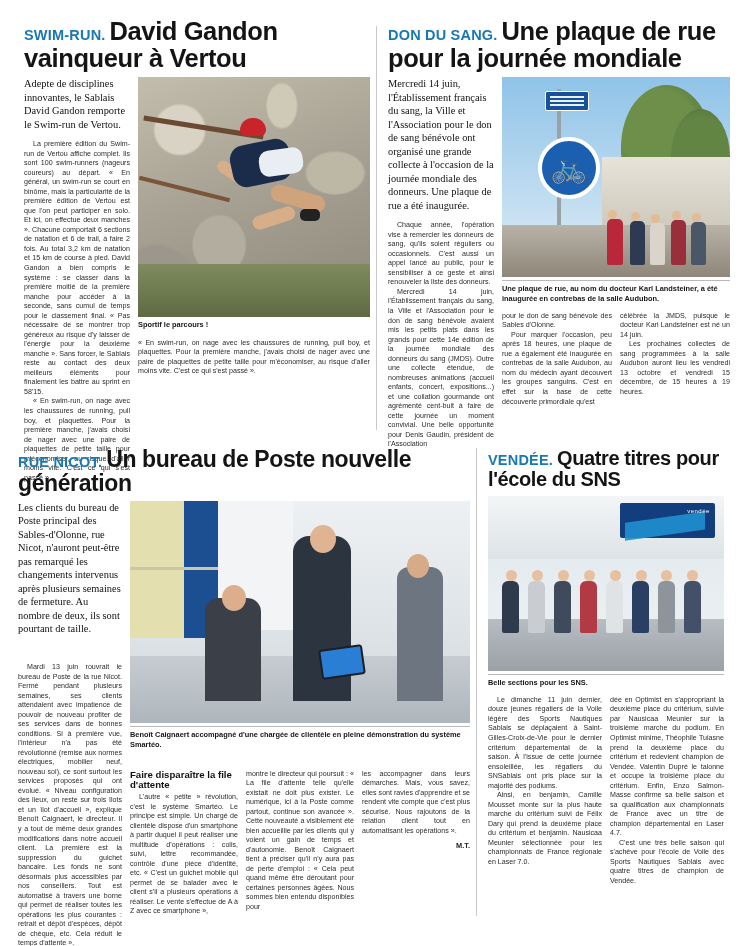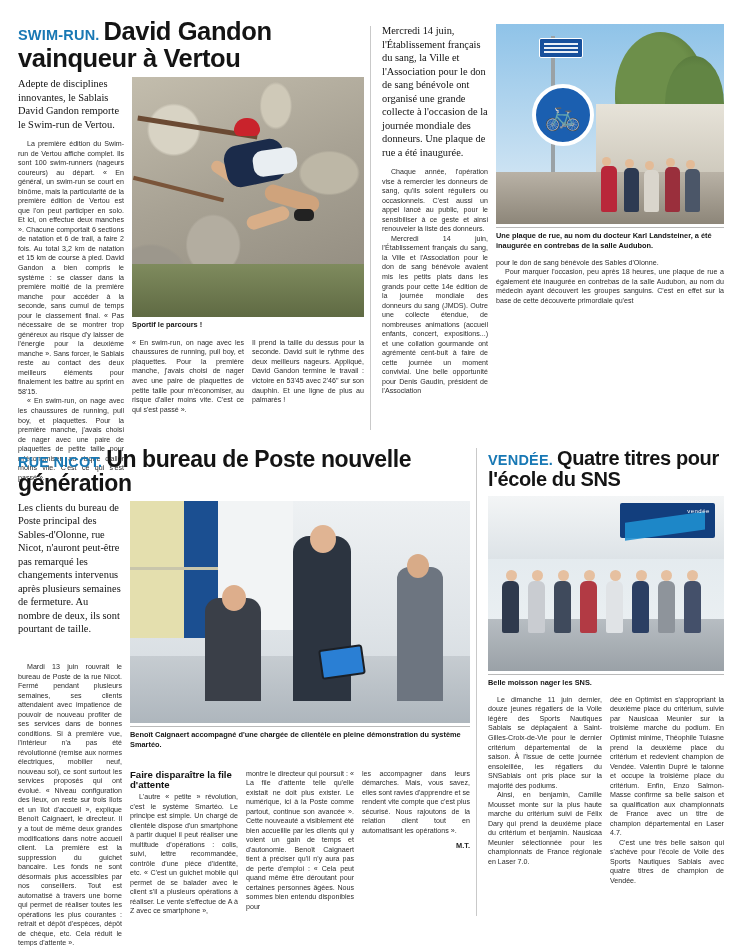--- a/index.html
+++ b/index.html
@@ -150,21 +150,21 @@
 
   
   .grid3{display:flex;gap:8px;}
   .col{flex:1;}
 </style>
 </head>
 <body>
 
 <div class="page">
 
-  <div style="position:absolute;left:18px;top:18px;width:706px;height:420px;">
+  <div style="position:absolute;left:24px;top:18px;width:706px;height:420px;">
 
     <div class="vsep" style="left:352px;top:8px;bottom:8px;"></div>
 
     <div style="position:absolute;left:0;top:0;width:346px;">
       <div style="margin-bottom:4px;">
         <span class="kicker">SWIM-RUN.</span>
         <span class="headline h-big">David Gandon vainqueur à Vertou</span>
       </div>
 
       <div style="display:flex;gap:8px;margin-top:6px;">
@@ -187,29 +187,30 @@
             <div class="leg"></div>
             <div class="leg2"></div>
             <div class="shoe"></div>
             <div class="grass"></div>
           </div>
           <div class="caption" style="margin-top:3px;">Sportif le parcours !</div>
           <div class="grid3" style="margin-top:9px;">
             <div class="col body-col">
               <p class="noind">« En swim-run, on nage avec les chaussures de running, pull boy, et plaquettes. Pour la première manche, j'avais choisi de nager avec une paire de plaquettes de petite taille pour m'économiser, au risque d'aller moins vite. C'est ce qui s'est passé ».</p>
             </div>
-            <div class="col body-col">
-              <p class="noind">Il prend la taille du dessus pour la seconde. David suit le rythme des deux meilleurs nageurs. Appliqué, David Gandon termine le travail : victoire en 53'45 avec 2'46" sur son dauphin. Et une ligne de plus au palmarès !</p>
-            </div>
           </div>
         </div>
       </div>
     </div>
 
     <div style="position:absolute;left:364px;top:0;width:342px;">
+      <div style="margin-bottom:4px;">
+        <span class="kicker">DON DU SANG.</span>
+        <span class="headline h-big">Une plaque de rue pour la journée mondiale</span>
+      </div>
 
       <div style="display:flex;gap:8px;margin-top:6px;">
         <div style="width:106px;">
           <div class="chapo">Mercredi 14 juin, l'Établissement français du sang, la Ville et l'Association pour le don de sang bénévole ont organisé une grande collecte à l'occasion de la journée mondiale des donneurs. Une plaque de rue a été inaugurée.</div>
           <div class="body-col" style="margin-top:9px;">
             <p>Chaque année, l'opération vise à remercier les donneurs de sang, qu'ils soient réguliers ou occasionnels. C'est aussi un appel lancé au public, pour le sensibiliser à ce geste et ainsi renouveler la liste des donneurs.</p>
             <p>Mercredi 14 juin, l'Établissement français du sang, la Ville et l'Association pour le don de sang bénévole avaient mis les petits plats dans les grands pour cette 14e édition de la journée mondiale des donneurs du sang (JMDS). Outre une collecte étendue, de nombreuses animations (accueil enfants, concert, expositions...) et une collation gourmande ont agrémenté cent-buit à faire de cette journée un moment convivial. Une belle opportunité pour Denis Gaudin, président de l'Association</p>
           </div>
         </div>
         <div style="flex:1;">
@@ -238,20 +239,24 @@
               <div class="head" style="left:74.4%;bottom:calc(6% + 45px);"></div>
             <div class="p5"></div>
               <div class="head" style="left:83.4%;bottom:calc(6% + 43px);"></div>
           </div>
           <div class="caption rule-top" style="margin-top:3px;padding-top:3px;">Une plaque de rue, au nom du docteur Karl Landsteiner, a été inaugurée en contrebas de la salle Audubon.</div>
           <div class="grid3" style="margin-top:8px;">
             <div class="col body-col">
               <p class="noind">pour le don de sang bénévole des Sables d'Olonne.</p>
               <p>Pour marquer l'occasion, peu après 18 heures, une plaque de rue a également été inaugurée en contrebas de la salle Audubon, au nom du médecin ayant découvert les groupes sanguins. C'est en effet sur la base de cette découverte primordiale qu'est</p>
             </div>
+            <div class="col body-col">
+              <p class="noind">célébrée la JMDS, puisque le docteur Karl Landsteiner est né un 14 juin.</p>
+              <p>Les prochaines collectes de sang programmées à la salle Audubon auront lieu les vendredi 13 octobre et vendredi 15 décembre, de 15 heures à 19 heures.</p>
+            </div>
           </div>
         </div>
       </div>
     </div>
   </div>
 
   <div style="position:absolute;left:18px;top:448px;width:706px;height:478px;">
 
     <div class="vsep" style="left:458px;top:0;bottom:10px;"></div>
 
@@ -328,21 +333,21 @@
           <div class="kidh" style="left:40.5%;bottom:calc(22% + 52px);"></div>
         <div class="kid" style="left:50%;background:#e0e3e6;"></div>
           <div class="kidh" style="left:51.5%;bottom:calc(22% + 52px);"></div>
         <div class="kid" style="left:61%;background:#2b3f63;"></div>
           <div class="kidh" style="left:62.5%;bottom:calc(22% + 52px);"></div>
         <div class="kid" style="left:72%;background:#8e949b;"></div>
           <div class="kidh" style="left:73.5%;bottom:calc(22% + 52px);"></div>
         <div class="kid" style="left:83%;background:#44506a;"></div>
           <div class="kidh" style="left:84.5%;bottom:calc(22% + 52px);"></div>
       </div>
-      <div class="caption rule-top" style="margin-top:3px;padding-top:3px;">Belle moisson nager les SNS.</div>
+      <div class="caption rule-top" style="margin-top:3px;padding-top:3px;">Belle sections pour les SNS.</div>
 
       <div class="grid3" style="margin-top:8px;">
         <div class="col body-col">
           <p>Le dimanche 11 juin dernier, douze jeunes régatiers de la Voile légère des Sports Nautiques Sablais se déplaçaient à Saint-Gilles-Croix-de-Vie pour le dernier critérium départemental de la saison. À l'issue de cette journée ensoleillée, les régatiers du SNSablais ont pris place sur la majorité des podiums.</p>
           <p>Ainsi, en benjamin, Camille Mousset monte sur la plus haute marche du critérium suivi de Félix Dary qui prend la deuxième place du critérium et benjamin. Nausicaa Meunier sélectionnée pour les championnats de France régionale en Laser 7.0.</p>
         </div>
         <div class="col body-col">
           <p class="noind">dée en Optimist en s'appropriant la deuxième place du critérium, suivie par Nausicaa Meunier sur la troisième marche du podium. En Optimist minime, Théophile Tuiasne prend la deuxième place du critérium et redevient champion de Vendée. Valentin Dupré le talonne et occupe la troisième place du critérium. Enfin, Enzo Salmon-Masse confirme sa belle saison et sa qualification aux championnats de France avec un titre de champion départemental en Laser 4.7.</p>
           <p>C'est une très belle saison qui s'achève pour l'école de Voile des Sports Nautiques Sablais avec quatre titres de champion de Vendée.</p>
         </div>

